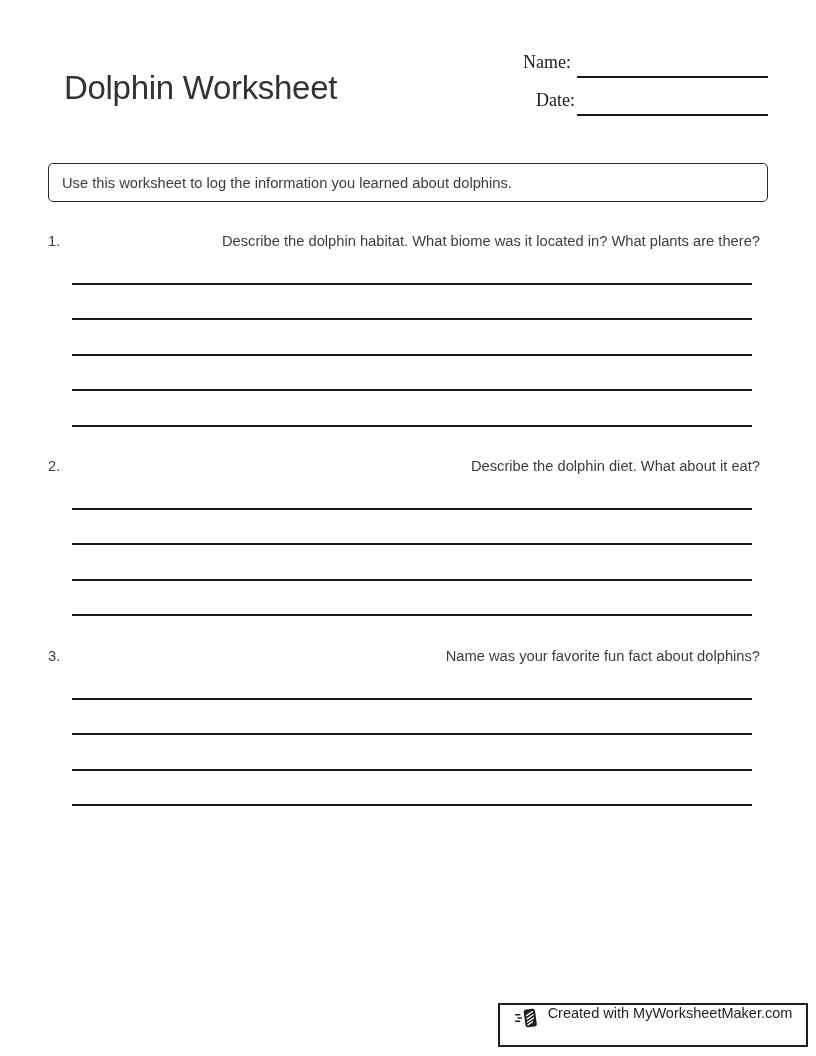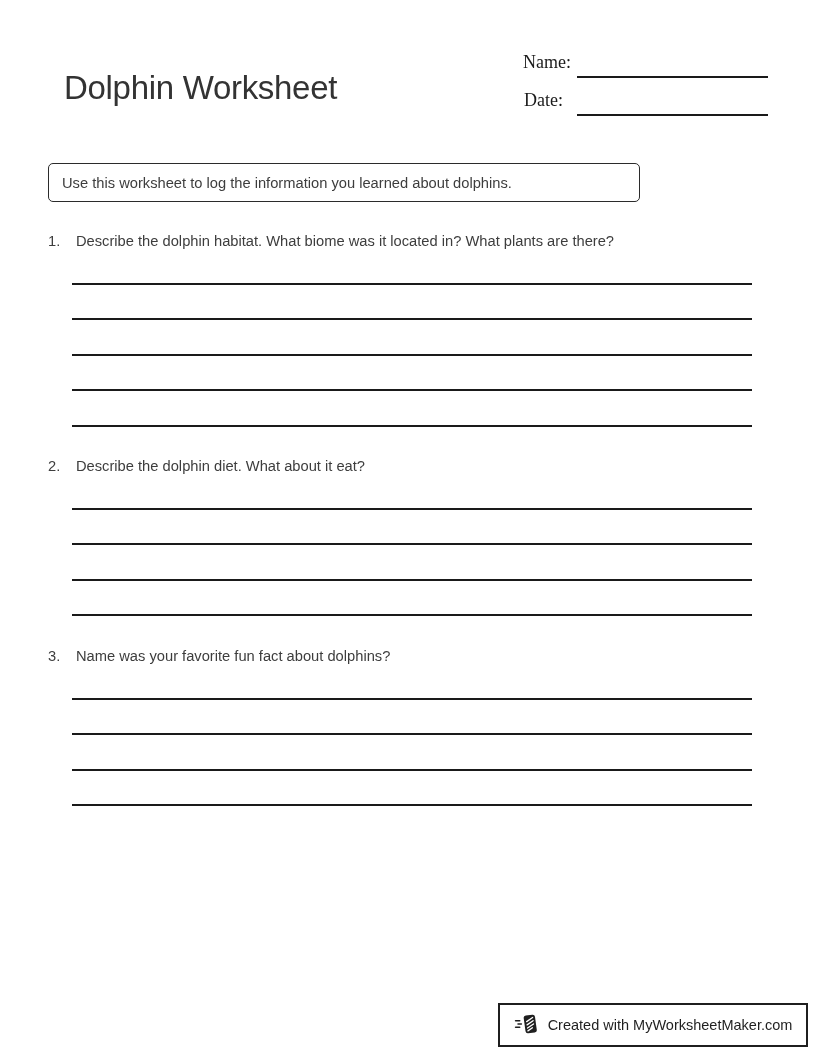--- a/index.html
+++ b/index.html
@@ -24,34 +24,34 @@
 
   .field-label {
     position: absolute;
     font-family: "Liberation Serif", serif;
     font-size: 18px;
     color: #1b1b1b;
     text-align: left;
     white-space: nowrap;
   }
   .name-label { top: 52px; right: 245px; }
-  .date-label { top: 90px; right: 253px; }
+  .date-label { top: 90px; right: 241px; }
 
   .field-line {
     position: absolute;
     left: 577px; width: 191px; height: 1.5px;
     background: #1a1a1a;
   }
   .name-line { top: 76px; }
   .date-line { top: 114px; }
 
   .instruction-box {
     position: absolute;
     left: 48px; top: 163px;
-    width: 592px; height: 39px;
+    width: 720px; height: 39px;
     box-sizing: border-box;
     border: 1.6px solid #2b2b2b;
     border-radius: 5px;
     display: flex;
     align-items: center;
     padding-left: 13px;
     font-size: 14.7px;
     color: #3d3d3d;
     background: #ffffff;
   }
@@ -62,42 +62,41 @@
     width: 712px;
     display: flex;
     font-size: 14.7px;
     line-height: 1.25;
     color: #3d3d3d;
   }
   .q1 { top: 232px; }
   .q2 { top: 457px; }
   .q3 { top: 647px; }
   .q-number { flex: 0 0 28px; }
-  .q-text { flex: 1; }
+  .q-text { flex: 1; text-align: right; }
 
   .answer-lines {
     position: absolute;
     left: 72px;
     width: 680px;
   }
   .al1 { top: 283px; }
   .al2 { top: 508px; }
   .al3 { top: 698px; }
   .answer-line { height: 2px; background: #1a1a1a; }
   .answer-line + .answer-line { margin-top: 33.4px; }
 
   .footer-badge {
     position: absolute;
     left: 498px; top: 1003px;
     width: 310px; height: 44px;
     box-sizing: border-box;
     border: 2px solid #1f1f1f;
     background: #ffffff;
     display: flex;
-    align-items: center;
     justify-content: center;
     gap: 8px;
     font-size: 14.5px;
     color: #1f1f1f;
     cursor: pointer;
     white-space: nowrap;
   }
   .footer-badge .logo { flex: 0 0 auto; display: block; }
 </style>
 </head>

